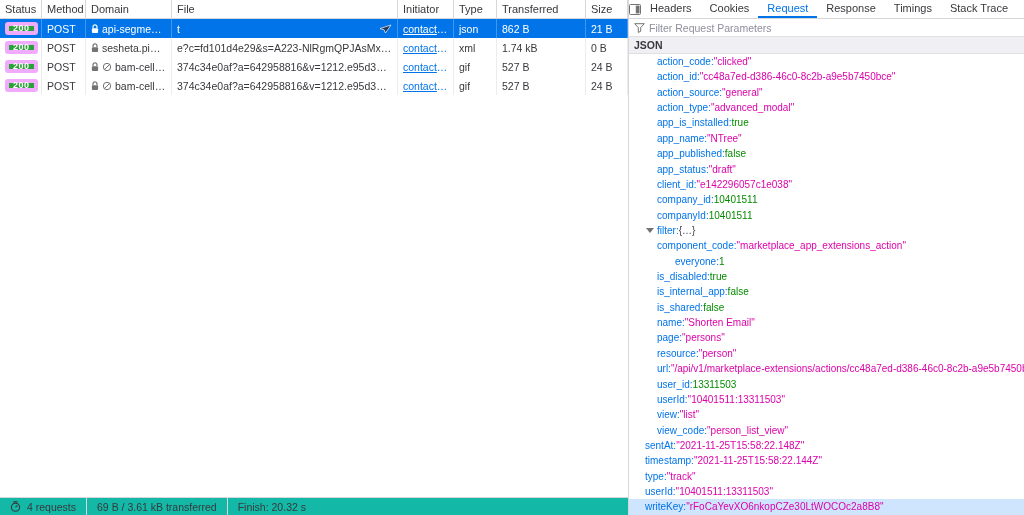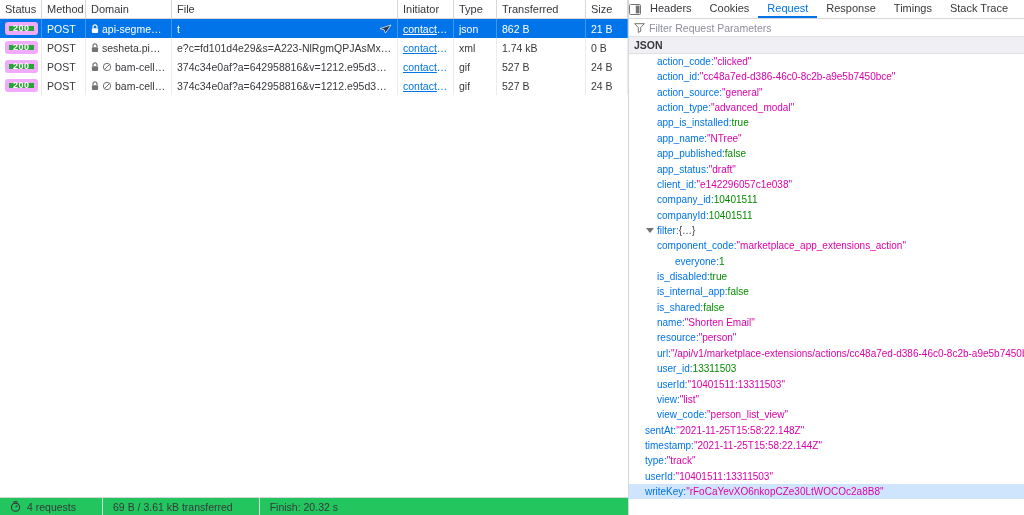--- a/index.html
+++ b/index.html
@@ -42,22 +42,22 @@
     font-size:9px; font-weight:bold; line-height:11px;
     padding:0 4px; height:13px; display:inline-flex; align-items:center;
     letter-spacing:0.5px;
   }
   .link { color:var(--selection-blue); text-decoration:underline; cursor:pointer; }
   .net-row.selected .link { color:#fff; }
   .icon { display:inline-flex; align-items:center; flex:none; }
   .beacon { margin-left:auto; }
 
   .bottom-toolbar {
-    height:18px; border-top:1px solid #d7d7db; background:#22c55e;
-    display:flex; align-items:center; font-size:10.5px; color:#38383d;gap:16px;
+    height:18px; border-top:1px solid #d7d7db; background:#14b8a6;
+    display:flex; align-items:center; font-size:10.5px; color:#38383d;
   }
   .bottom-toolbar .tb-item { padding:0 10px; display:flex; align-items:center; gap:6px; height:100%; }
   .bottom-toolbar .tb-item + .tb-item { border-left:1px solid #d7d7db; }
 
   
   .right-pane { width:395px; height:515px; display:flex; flex-direction:column; background:#fff; }
   .tabbar {
     height:19px; display:flex; align-items:stretch;
     border-bottom:1px solid #d7d7db; background:#fff;
   }
@@ -377,20 +377,24 @@
         </div>
         <div class="json-row" style="padding-left: 28px;">
           <span class="k">is_shared: </span>
           <span class="v-boolean">false</span>
         </div>
         <div class="json-row" style="padding-left: 28px;">
           <span class="k">name: </span>
           <span class="v-string">"Shorten Email"</span>
         </div>
         <div class="json-row" style="padding-left: 28px;">
+          <span class="k">page: </span>
+          <span class="v-string">"persons"</span>
+        </div>
+        <div class="json-row" style="padding-left: 28px;">
           <span class="k">resource: </span>
           <span class="v-string">"person"</span>
         </div>
         <div class="json-row" style="padding-left: 28px;">
           <span class="k">url: </span>
           <span class="v-string">"/api/v1/marketplace-extensions/actions/cc48a7ed-d386-46c0-8c2b-a9e5b7450bce"</span>
         </div>
         <div class="json-row" style="padding-left: 28px;">
           <span class="k">user_id: </span>
           <span class="v-number">13311503</span>

